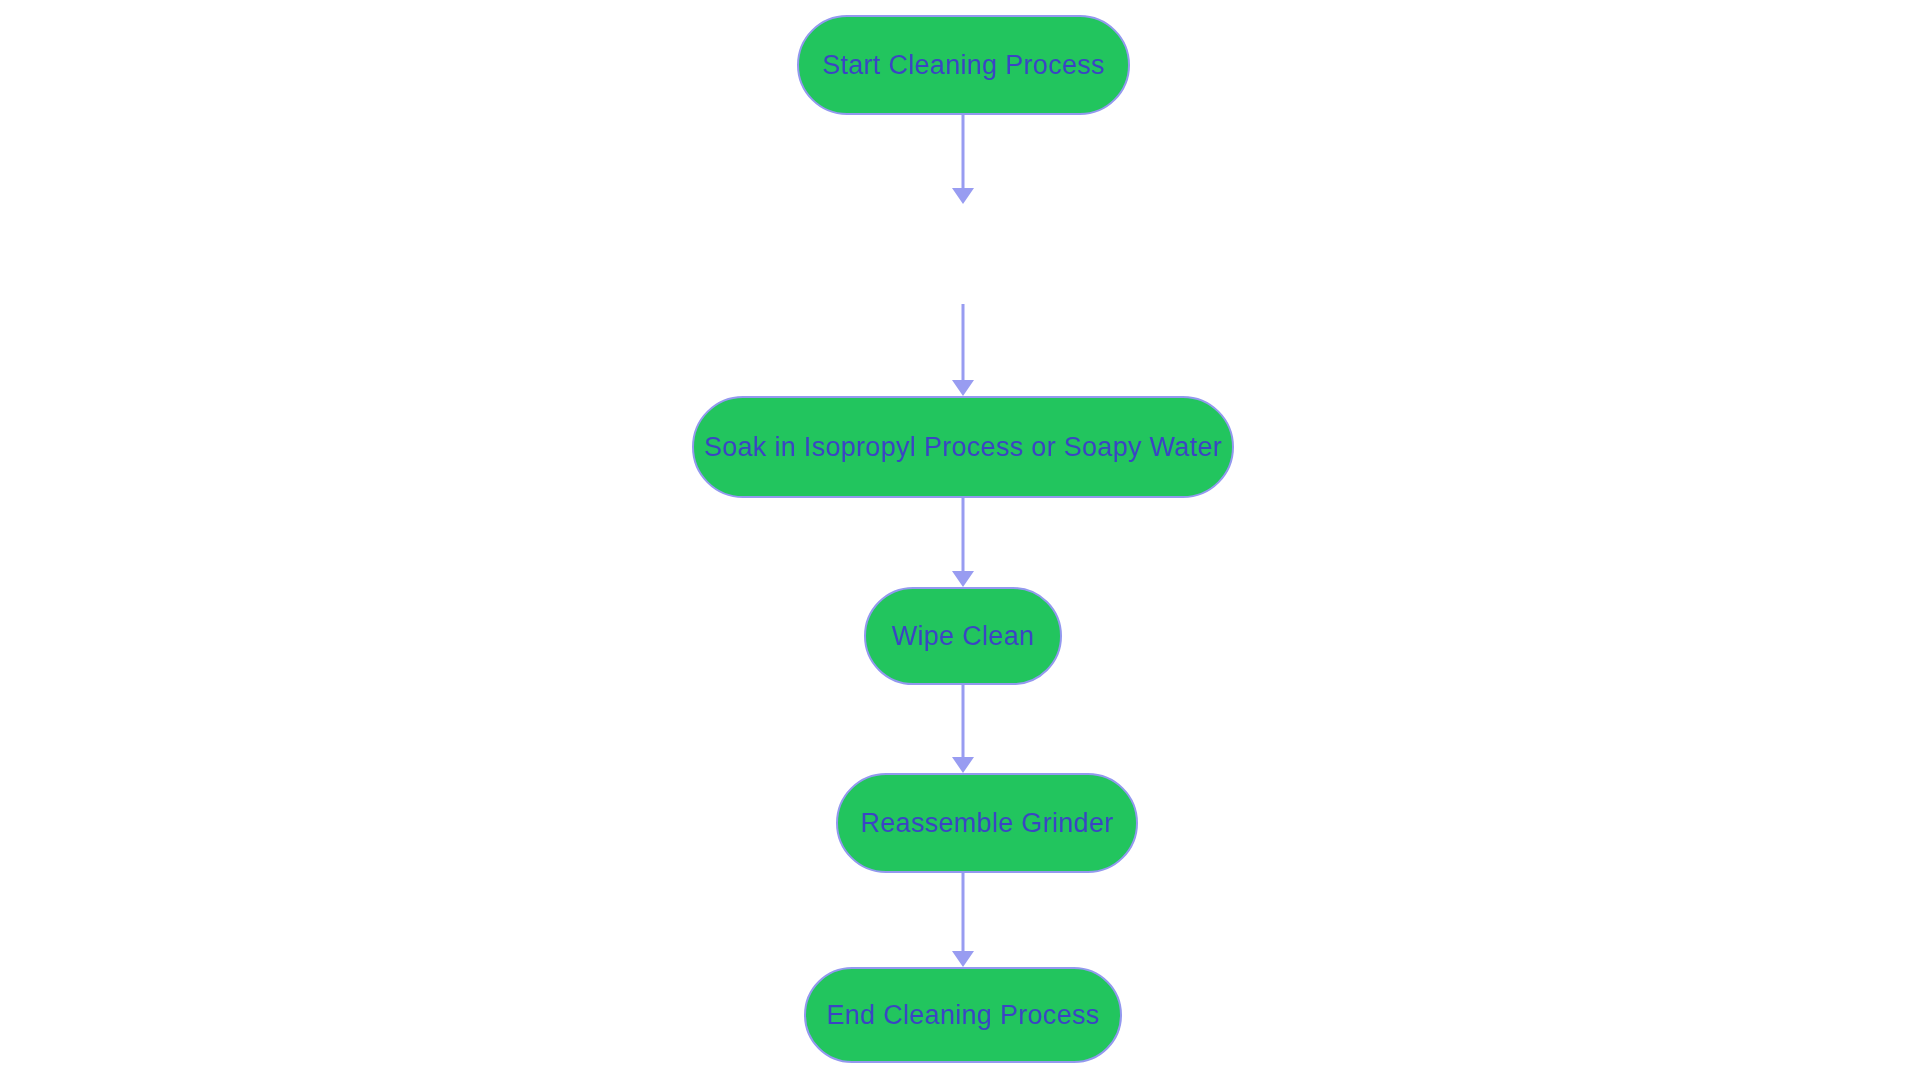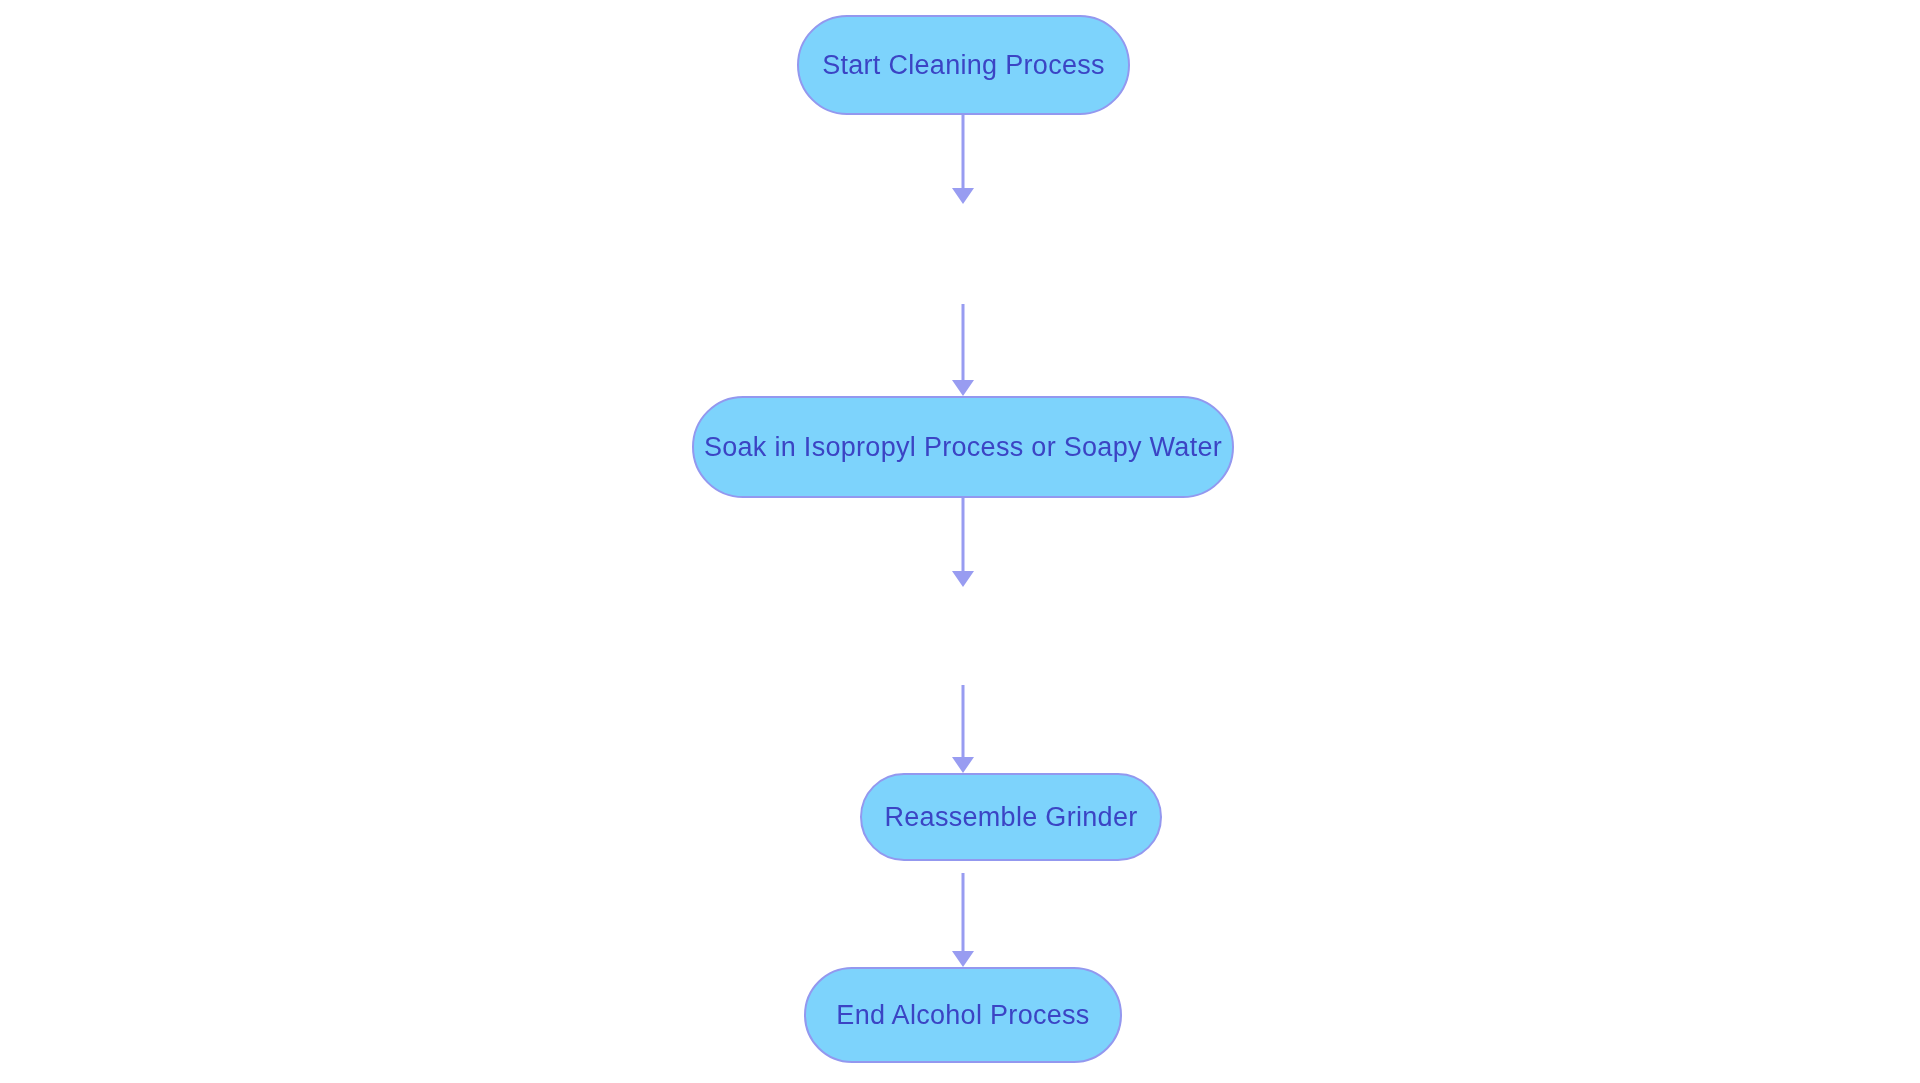--- a/index.html
+++ b/index.html
@@ -13,21 +13,21 @@
   }
   .canvas {
     position: relative;
     width: 1920px;
     height: 1083px;
     background: #ffffff;
   }
   .flow-node {
     position: absolute;
     box-sizing: border-box;
-    background: #7dd3fc;
+    background: #22c55e;
     border: 2px solid #9398ef;
     border-radius: 52px;
     display: flex;
     align-items: center;
     justify-content: center;
     color: #3b44c4;
     font-size: 27px;
     letter-spacing: 0.3px;
     white-space: nowrap;
     text-align: center;
@@ -64,27 +64,30 @@
 
   <div class="flow-node" style="left:797px; top:15px;  width:333px; height:100px;">
     <span>Start Cleaning Process</span>
   </div>
 
 
   <div class="flow-node" style="left:692px; top:396px; width:542px; height:102px;">
     <span>Soak in Isopropyl Process or Soapy Water</span>
   </div>
 
+  <div class="flow-node" style="left:864px; top:587px; width:198px; height:98px;">
+    <span>Wipe Clean</span>
+  </div>
 
-  <div class="flow-node" style="left:860px; top:773px; width:302px; height:88px;">
+  <div class="flow-node" style="left:836px; top:773px; width:302px; height:100px;">
     <span>Reassemble Grinder</span>
   </div>
 
   <div class="flow-node" style="left:804px; top:967px; width:318px; height:96px;">
-    <span>End Alcohol Process</span>
+    <span>End Cleaning Process</span>
   </div>
 
   <div class="connector" style="left:951px; top:115px; height:89px;">
     <div class="line"></div>
     <div class="head"></div>
   </div>
 
   <div class="connector" style="left:951px; top:304px; height:92px;">
     <div class="line"></div>
     <div class="head"></div>

